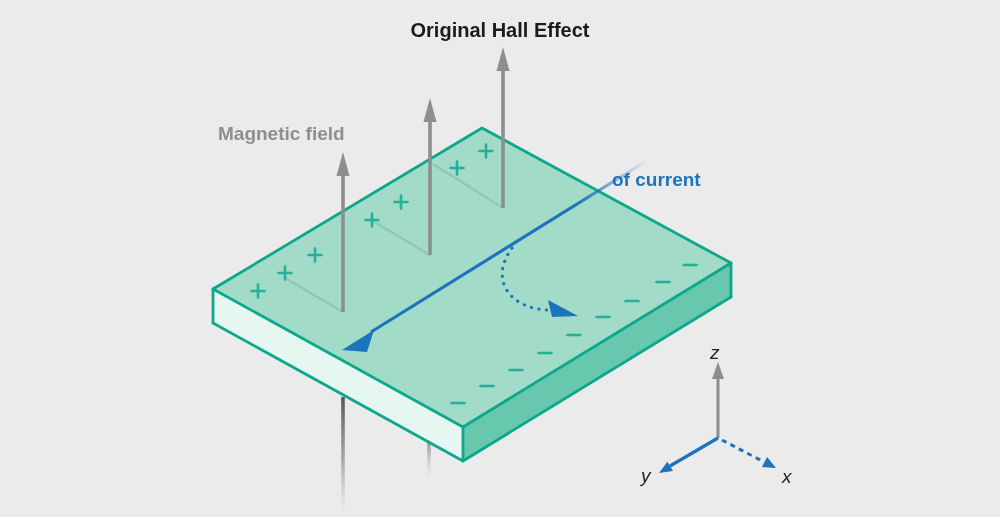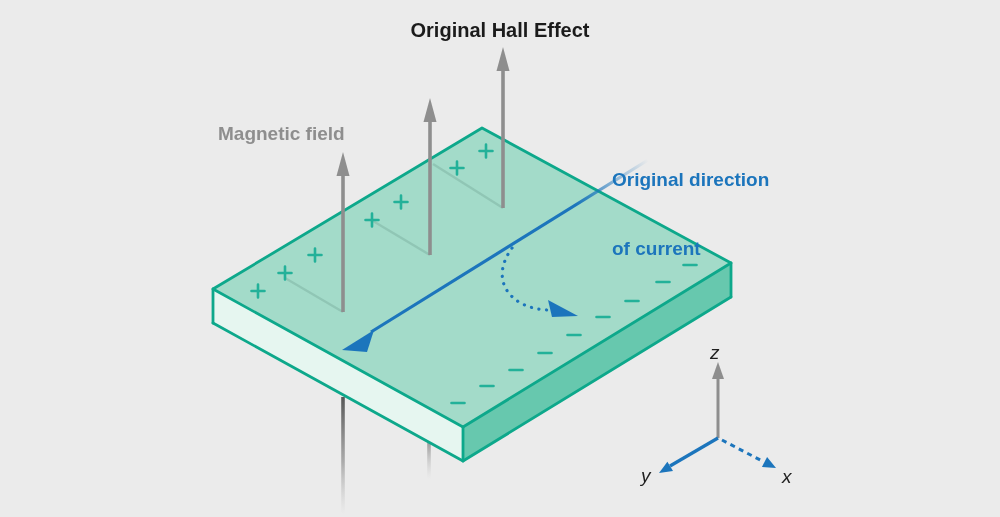--- a/index.html
+++ b/index.html
@@ -8,21 +8,21 @@
     --slab-top:#a3dbc9; --slab-right:#67c8ae; --slab-left:#e6f6f0;
     --charge-mark:#23b199;
   }
   html,body{margin:0;padding:0;}
   body{font-family:"Liberation Sans", sans-serif;}
   .stage{
     position:relative; width:1000px; height:517px;
     background:var(--background); overflow:hidden;padding-left:37px;
   }
   .stage svg{position:absolute; left:0; top:0;}
-  .label{position:absolute; white-space:pre; user-select:none;}
+  .label{position:absolute; white-space:pre; user-select:none;text-align:right;}
   .title{
     left:0; top:19px; width:1000px; text-align:center;
     font-size:20px; font-weight:700; color:var(--title-text);
   }
   .magnetic{
     left:218px; top:123px; font-size:19px; font-weight:700; color:var(--gray-label);
   }
   .blue-label{ font-size:19px; font-weight:700; color:var(--blue); line-height:23px;}
   .current{ left:612px; top:122px;}
   .deflected{ left:537px; top:239px; line-height:25px;}
@@ -153,21 +153,20 @@
         <polygon class="blue-fill" points="776,468 761.9,466.9 767.1,457.1"></polygon>
       </g>
     </g>
   </svg>
 
   <div class="label title">Original Hall Effect</div>
 
   <div class="label magnetic">Magnetic field</div>
 
   <div class="label blue-label current">
-    <div>Original direction</div>
     <div>of current</div>
   </div>
 
 
   <div class="label axis-label axis-z">z</div>
   <div class="label axis-label axis-y">y</div>
   <div class="label axis-label axis-x">x</div>
 </div>
 
 </body></html>

